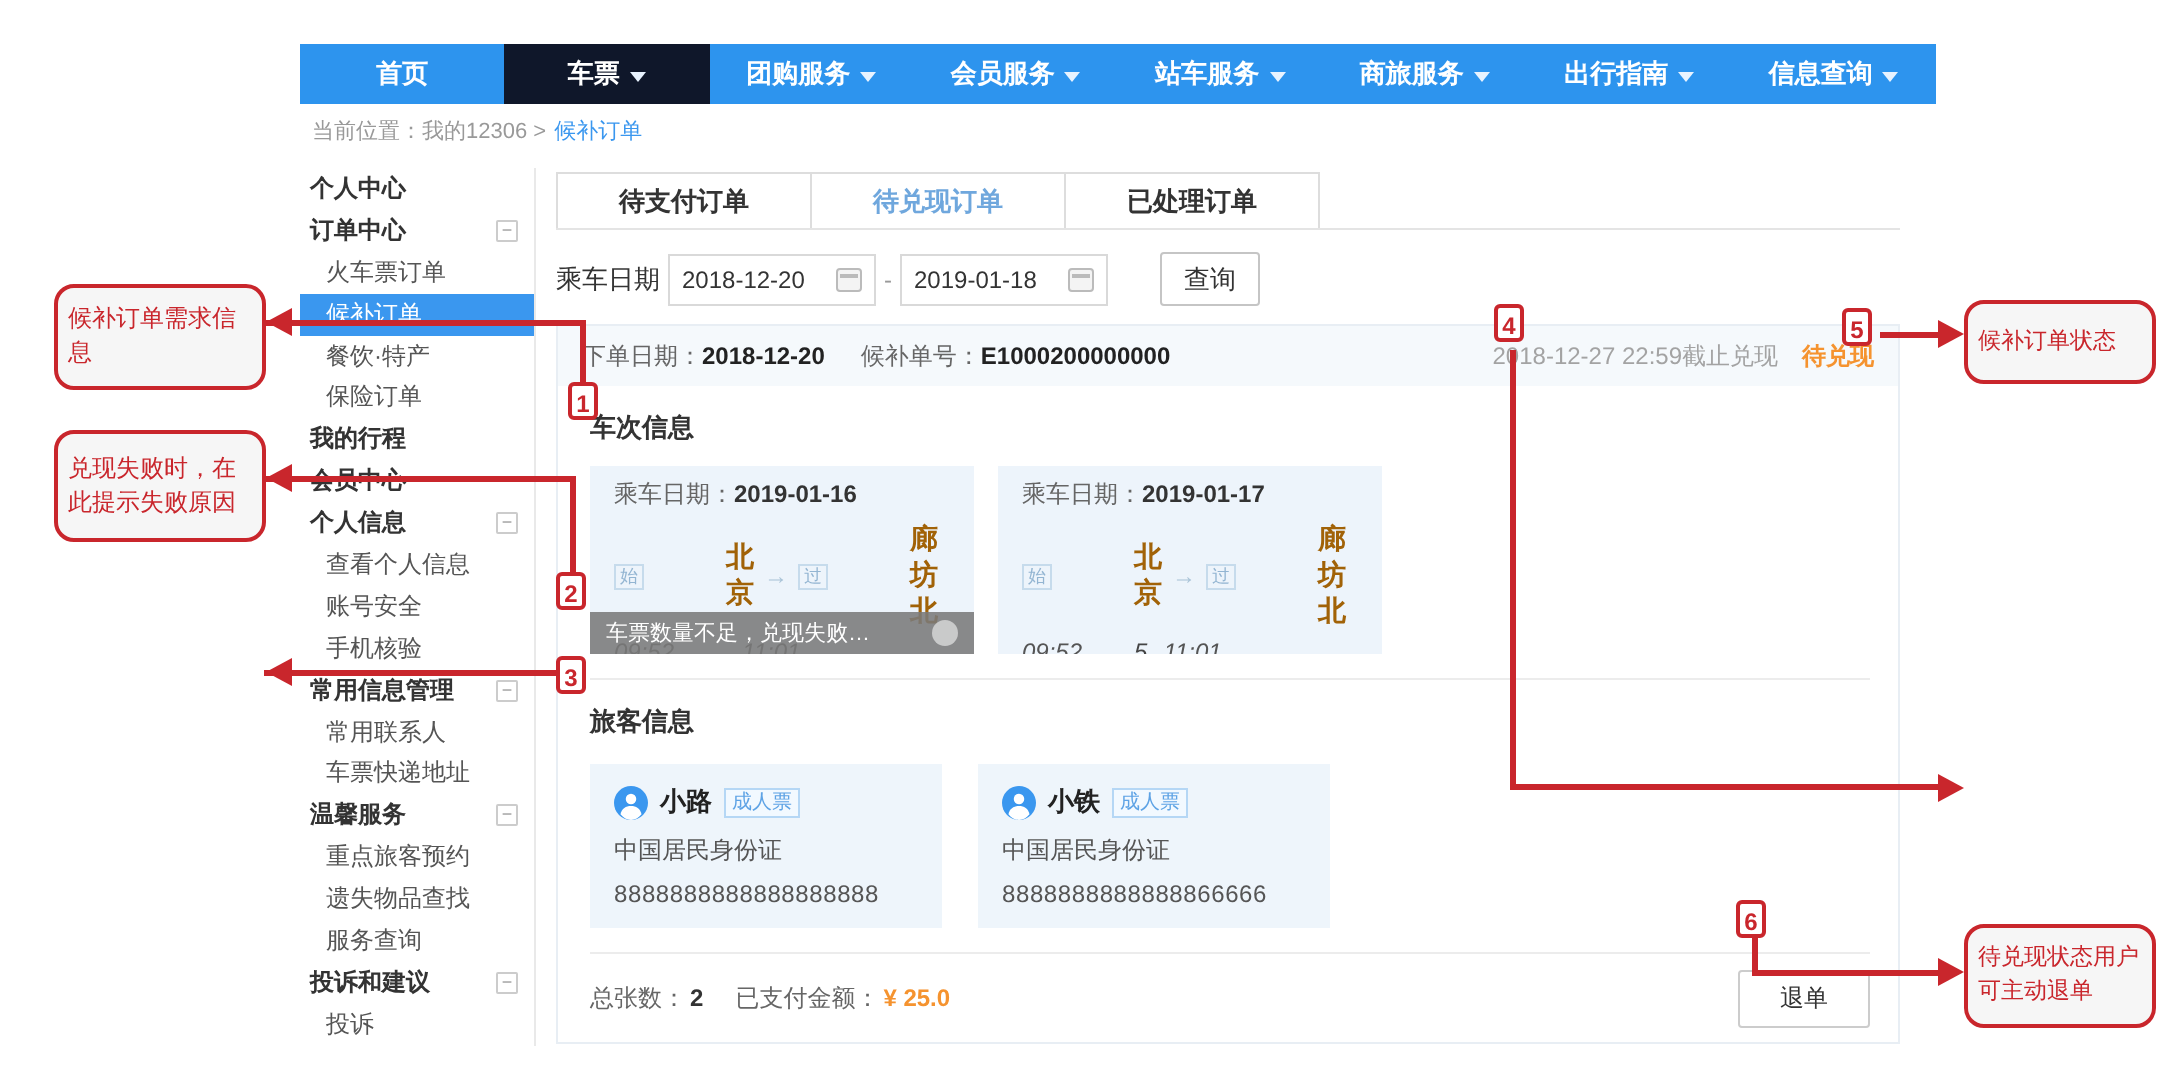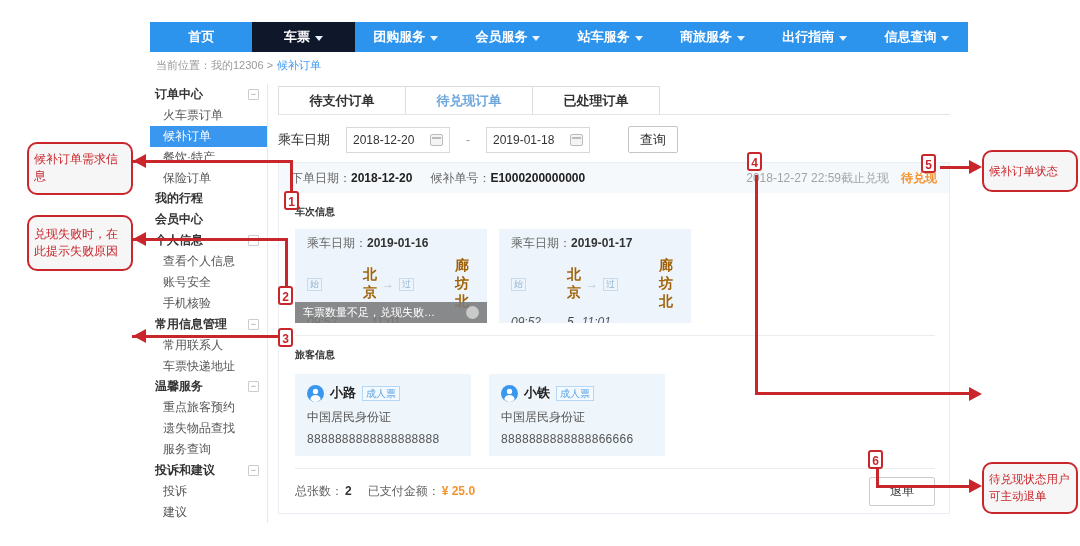--- a/index.html
+++ b/index.html
@@ -24,39 +24,39 @@
   .sb-sub.selected { background:#3a97ef; color:#fff; }
   .collapse-icon { width:11px; height:11px; border:1px solid #ccc; color:#999; font-size:9px; line-height:8px; text-align:center; border-radius:1px; background:#fff; font-weight:normal; }
   .collapse-icon::before { content:"−"; }
 
   
   .main { position:absolute; left:278px; top:86px; width:672px; }
   .tabs { display:flex; border-bottom:1px solid #e4e4e4; }
   .tab { width:128px; height:28px; line-height:27px; text-align:center; border:1px solid #ddd; border-bottom:none; background:#fff; font-size:13px; font-weight:bold; color:#333; margin-right:-1px; cursor:pointer; }
   .tab.active { color:#6fa7dd; }
 
-  .filter { margin-top:11px; display:flex; align-items:center; gap:16px; }
+  .filter { margin-top:11px; display:flex; align-items:center; gap:4px; }
   .f-label { font-size:13px; color:#333; }
   .date-input { width:104px; height:26px; border:1px solid #d9d9d9; display:flex; align-items:center; padding:0 6px; font-size:12px; color:#333; background:#fff; cursor:pointer; }
   .date-input .dval { flex:1; }
   .cal-icon { position:relative; width:13px; height:12px; border:1px solid #bbb; border-radius:2px; background:#f4f4f4; }
   .cal-icon i { position:absolute; left:1px; right:1px; top:2px; height:2px; background:#bbb; }
   .sep { color:#999; font-size:12px; }
   .query-btn { margin-left:22px; width:50px; height:27px; border:1px solid #c5c5c5; background:#fff; font-size:13px; color:#333; border-radius:2px; cursor:pointer; }
 
   
   .order-card { margin-top:9px; border:1px solid #e8eef4; }
   .oc-header { display:flex; align-items:center; height:30px; background:#f5f9fc; padding:0 12px; font-size:12px; }
   .lbl { color:#666; }
   .val { color:#222; font-weight:bold; margin-right:18px; }
   .oc-right { margin-left:auto; display:flex; align-items:center; }
   .deadline { color:#a3a3a3; }
   .status { color:#f5932f; font-weight:bold; margin-left:12px; }
   .oc-body { padding:0 14px 0 16px; }
-  .section-title { margin-top:12px; font-size:10px; color:#333; font-weight:bold; }
+  .section-title { margin-top:12px; font-size:13px; color:#333; font-weight:bold; }
 
   .train-row { display:flex; gap:12px; margin-top:10px; }
   .t-card { position:relative; width:192px; height:94px; background:#edf4fb; padding:6px 12px; font-size:12px; color:#444; overflow:hidden; }
   .t-date .val2 { color:#333; font-weight:bold; }
   .t-route { margin-top:5px; display:flex; align-items:center; gap:5px; }
   .badge-sq { font-size:9px; color:#93b5d2; border:1px solid #c6dbec; padding:0 2px; line-height:11px; }
   .t-station { font-weight:bold; color:#a16207; font-size:14px;margin-left:36px; }
   .route-arrow-icon::before { content:"→"; color:#aac4d8; font-size:12px; }
   .t-times { margin-top:4px; color:#555;font-style:italic; }
   .t-arrive { margin-left:34px; }
@@ -154,20 +154,23 @@
         <i class="caret"></i>
       </div>
   </nav>
 
   <div class="breadcrumb">
     <span>当前位置：我的12306 &gt;</span><a class="bc-link">候补订单</a>
   </div>
 
   <aside class="sidebar">
     <div class="sb-row sb-header">
+        <span>个人中心</span>
+      </div>
+    <div class="sb-row sb-header">
         <span>订单中心</span>
         <span class="collapse-icon"></span>
       </div>
     <div class="sb-row sb-sub">
         <span>火车票订单</span>
       </div>
     <div class="sb-row sb-sub selected">
         <span>候补订单</span>
       </div>
     <div class="sb-row sb-sub">

